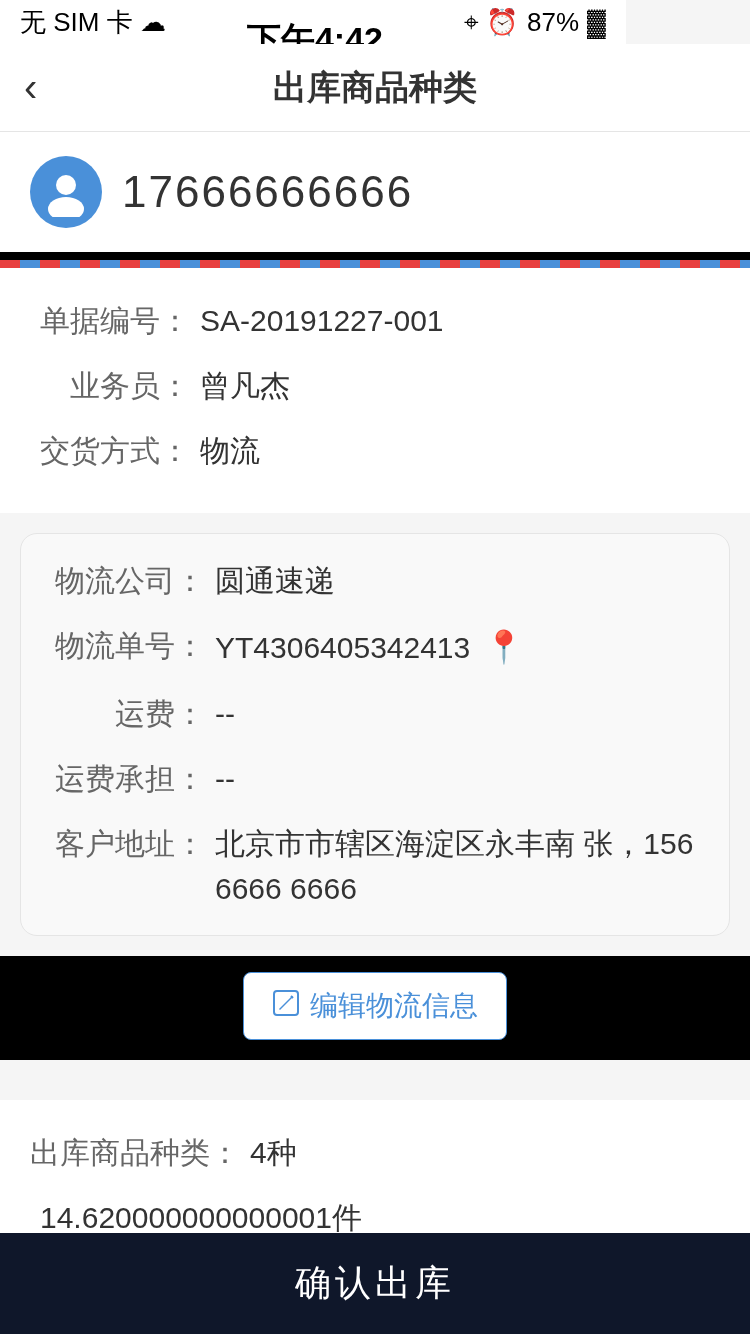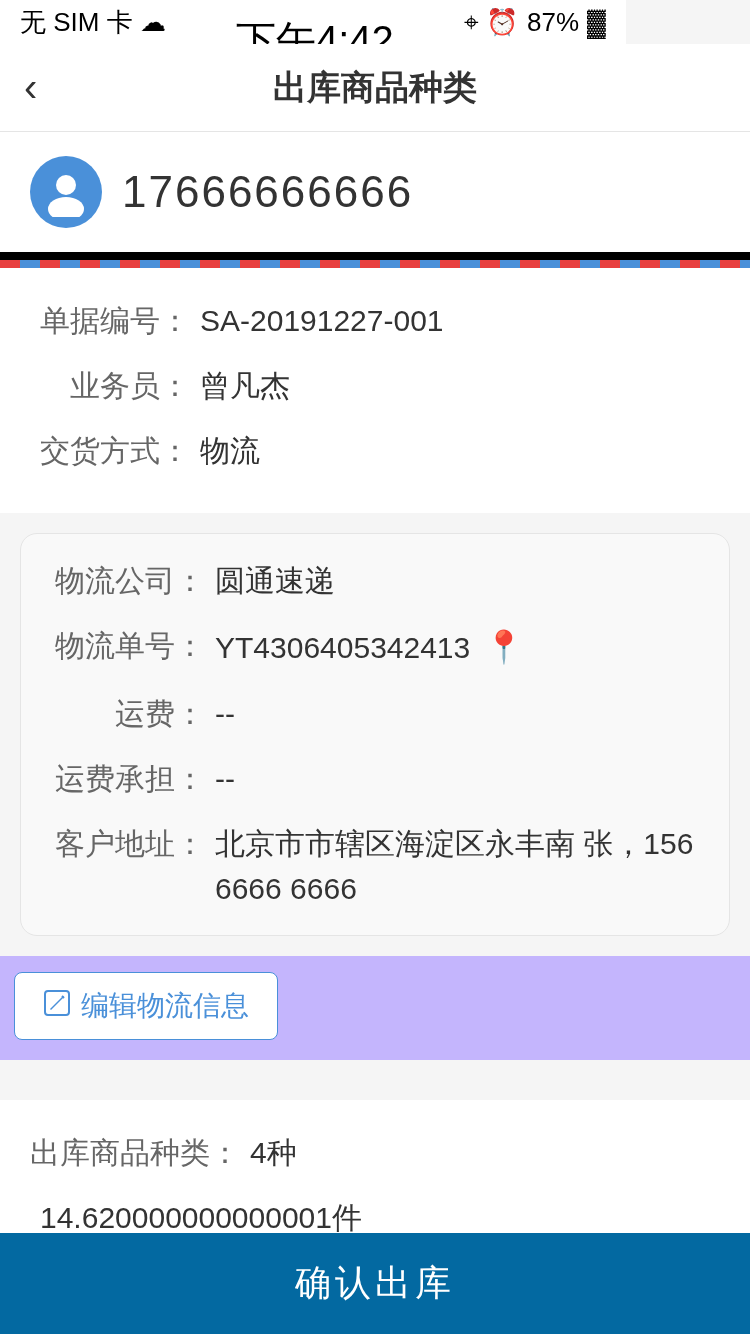--- a/index.html
+++ b/index.html
@@ -19,21 +19,21 @@
       height: 44px;
       background: #fff;
       display: flex;
       align-items: center;
       justify-content: space-between;
       padding: 0 20px;
       font-size: 26px;
       color: #000;
     }
     .status-left { display: flex; align-items: center; gap: 10px; }
-    .status-center { font-size: 40px; font-weight: 400; margin-top: 36px; }
+    .status-center { font-size: 34px; font-weight: 700; margin-top: 36px; }
     .status-right { display: flex; align-items: center; gap: 8px; font-size: 26px; }
 
     
     .nav-bar {
       width: 750px;
       height: 88px;
       background: #fff;
       display: flex;
       align-items: center;
       justify-content: center;
@@ -151,23 +151,23 @@
       flex-wrap: wrap;
     }
     .location-icon {
       color: #4a90d9;
       font-size: 32px;
       flex-shrink: 0;
     }
 
     
     .edit-btn-wrapper {
-      background: #c4b5fd;
-      display: flex;
-      justify-content: flex-start;
+      background: #000000;
+      display: flex;
+      justify-content: center;
       padding: 16px 14px 20px;
       margin-bottom: 20px;
     }
     .edit-btn {
       border: 1px solid #4a90d9;
       color: #4a90d9;
       background: #fff;
       border-radius: 8px;
       padding: 14px 28px;
       font-size: 28px;
@@ -203,21 +203,21 @@
       align-items: center;
       gap: 10px;
     }
 
     
     .confirm-btn-area {
       position: fixed;
       bottom: 0;
       left: 0;
       width: 750px;
-      background: #0369a1;
+      background: #0f172a;
       padding: 26px 0;
       text-align: center;
     }
     .confirm-btn {
       color: #fff;
       font-size: 36px;
       font-weight: 500;
       background: transparent;
       border: none;
       cursor: pointer;

